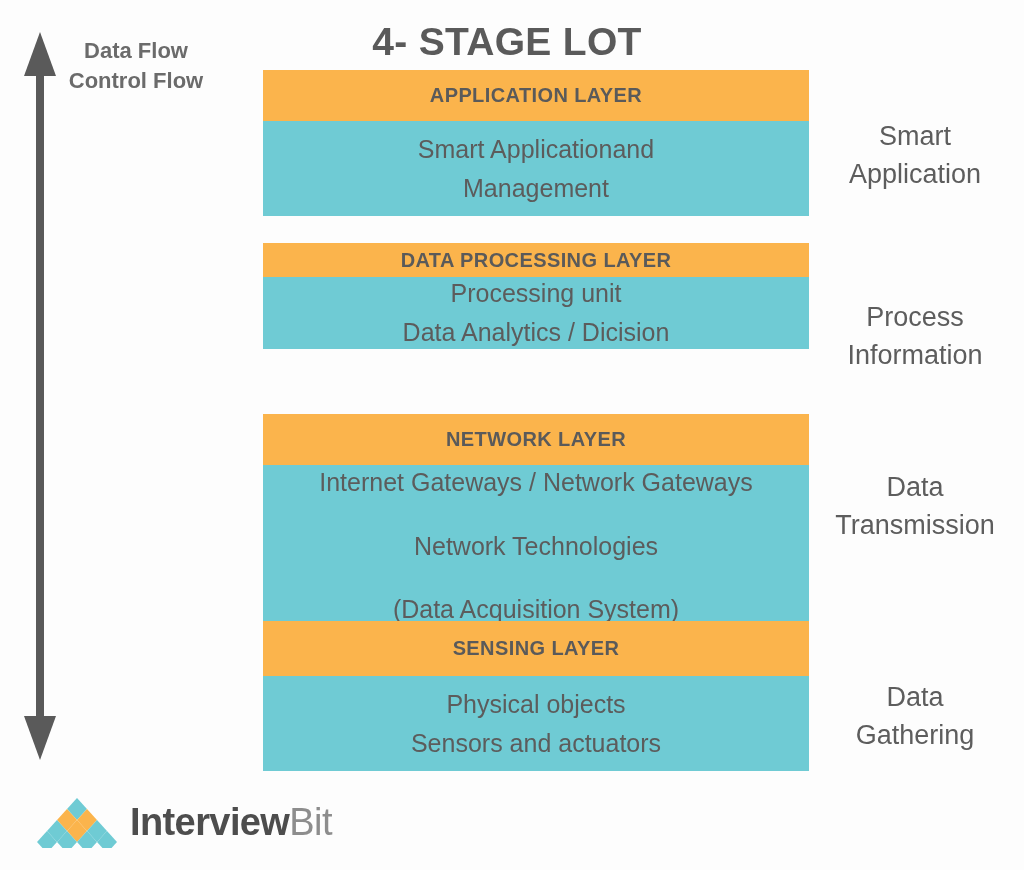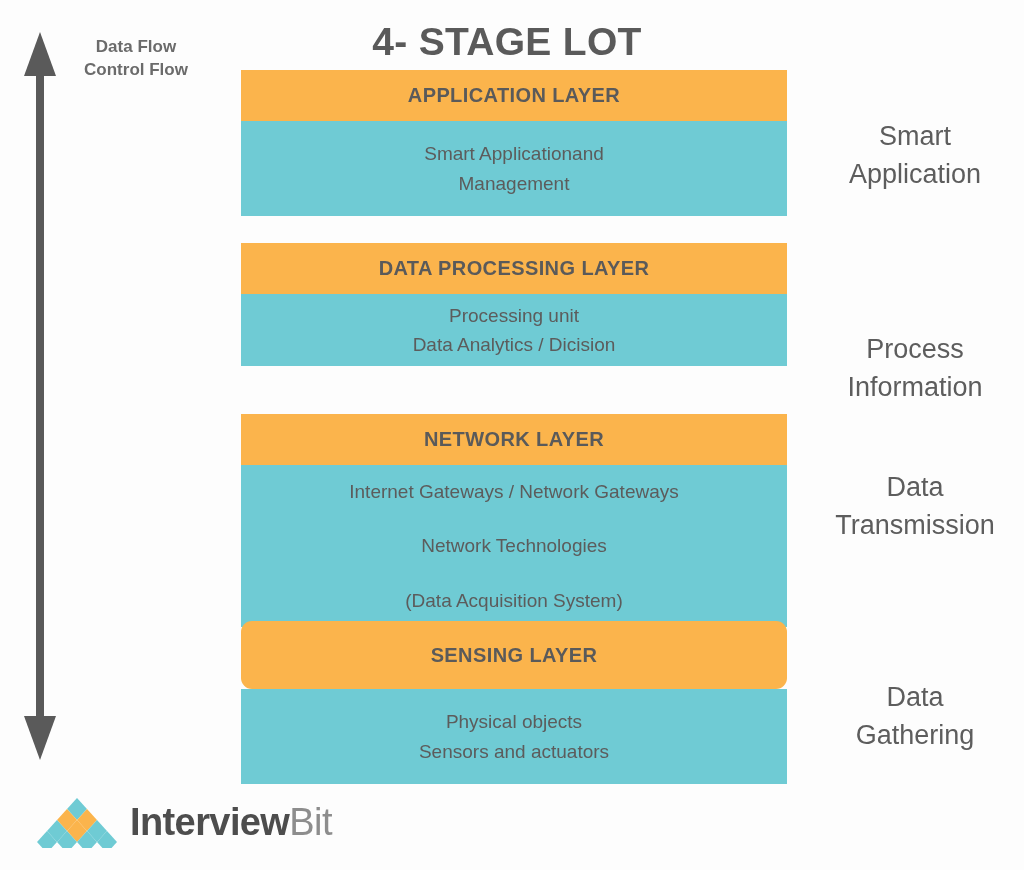--- a/index.html
+++ b/index.html
@@ -38,90 +38,90 @@
     top: 32px;
     width: 32px;
     height: 728px;
   }
   .flow-caption {
     position: absolute;
     left: 66px;
     top: 36px;
     width: 140px;
     text-align: center;
-    font-size: 17px;
+    font-size: 22px;
     font-weight: bold;
     color: #6b6b6b;
     line-height: 1.35;
   }
   .flow-caption div { white-space: nowrap; }
 
   
   .layer {
     position: absolute;
-    left: 204px;
+    left: 226px;
     width: 583px;
     box-sizing: border-box;
     padding-left: 37px;
   }
   .layer-head {
     background: #fbb councilor;
     background: #fbb44c;
     color: #5a5a5a;
     font-size: 20px;
     font-weight: bold;
     letter-spacing: 0.4px;
     text-align: center;
     display: flex;
     align-items: center;
     justify-content: center;
   }
   .layer-body {
     background: #6fcbd4;
     color: #5c5c5c;
-    font-size: 19px;
+    font-size: 25px;
     text-align: center;
     display: flex;
     flex-direction: column;
     align-items: center;
     justify-content: center;
     line-height: 1.55;
   }
   .layer-body span { display: block; white-space: nowrap; }
 
   
   #layer-0 { top: 70px;  }
   #layer-0 .layer-head { height: 51px; }
   #layer-0 .layer-body { height: 95px; }
 
   #layer-1 { top: 243px; }
-  #layer-1 .layer-head { height: 51px; }
+  #layer-1 .layer-head { height: 34px; }
   #layer-1 .layer-body { height: 72px; }
 
   #layer-2 { top: 414px; }
   #layer-2 .layer-head { height: 51px; }
   #layer-2 .layer-body { height: 162px; gap: 25px; }
 
   #layer-3 { top: 621px; }
-  #layer-3 .layer-head { height: 68px; border-radius: 11px; }
+  #layer-3 .layer-head { height: 55px; }
   #layer-3 .layer-body { height: 95px; }
 
   
   .stage-label {
     position: absolute;
     left: 815px;
     width: 200px;
     text-align: center;
     font-size: 27px;
     color: #5d5d5d;
     line-height: 1.42;
   }
   .stage-label span { display: block; }
   #stage-0 { top: 117px; }
-  #stage-1 { top: 298px; margin-top: 32px; }
+  #stage-1 { top: 298px; }
   #stage-2 { top: 468px; }
   #stage-3 { top: 678px; }
 
   
   .logo {
     position: absolute;
     left: 34px;
     top: 796px;
     display: flex;
     align-items: center;

